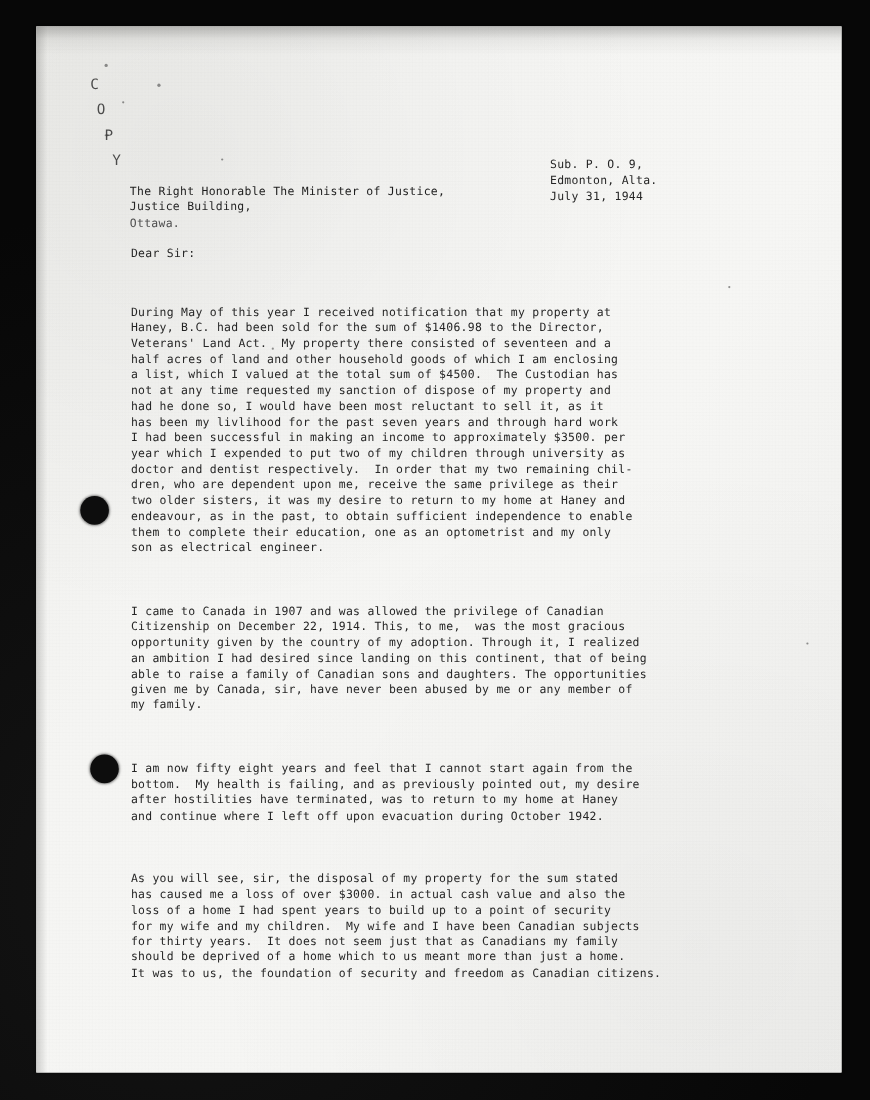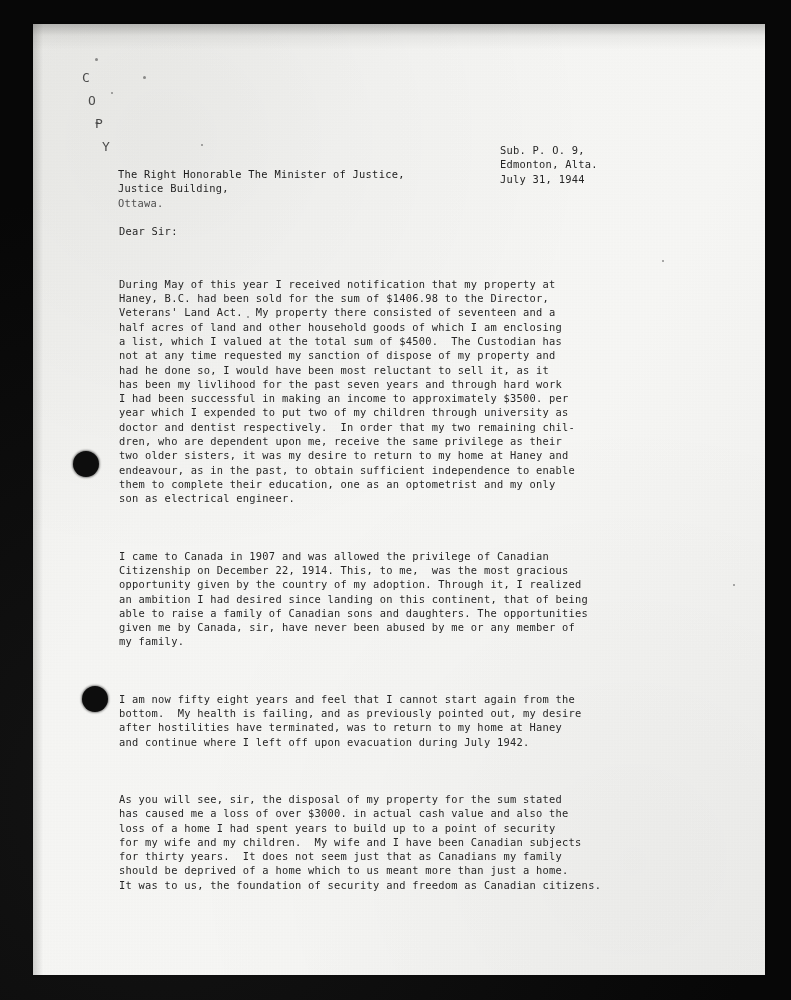--- a/index.html
+++ b/index.html
@@ -212,21 +212,21 @@
       <p>I came to Canada in 1907 and was allowed the privilege of Canadian
 Citizenship on December 22, 1914. This, to me,  was the most gracious
 opportunity given by the country of my adoption. Through it, I realized
 an ambition I had desired since landing on this continent, that of being
 able to raise a family of Canadian sons and daughters. The opportunities
 given me by Canada, sir, have never been abused by me or any member of
 my family.</p>
       <p>I am now fifty eight years and feel that I cannot start again from the
 bottom.  My health is failing, and as previously pointed out, my desire
 after hostilities have terminated, was to return to my home at Haney
-and continue where I left off upon evacuation during July 1942.</p>
+and continue where I left off upon evacuation during October 1942.</p>
       <p>As you will see, sir, the disposal of my property for the sum stated
 has caused me a loss of over $3000. in actual cash value and also the
 loss of a home I had spent years to build up to a point of security
 for my wife and my children.  My wife and I have been Canadian subjects
 for thirty years.  It does not seem just that as Canadians my family
 should be deprived of a home which to us meant more than just a home.
 It was to us, the foundation of security and freedom as Canadian citizens.</p>
     </div>
 
   </div>

